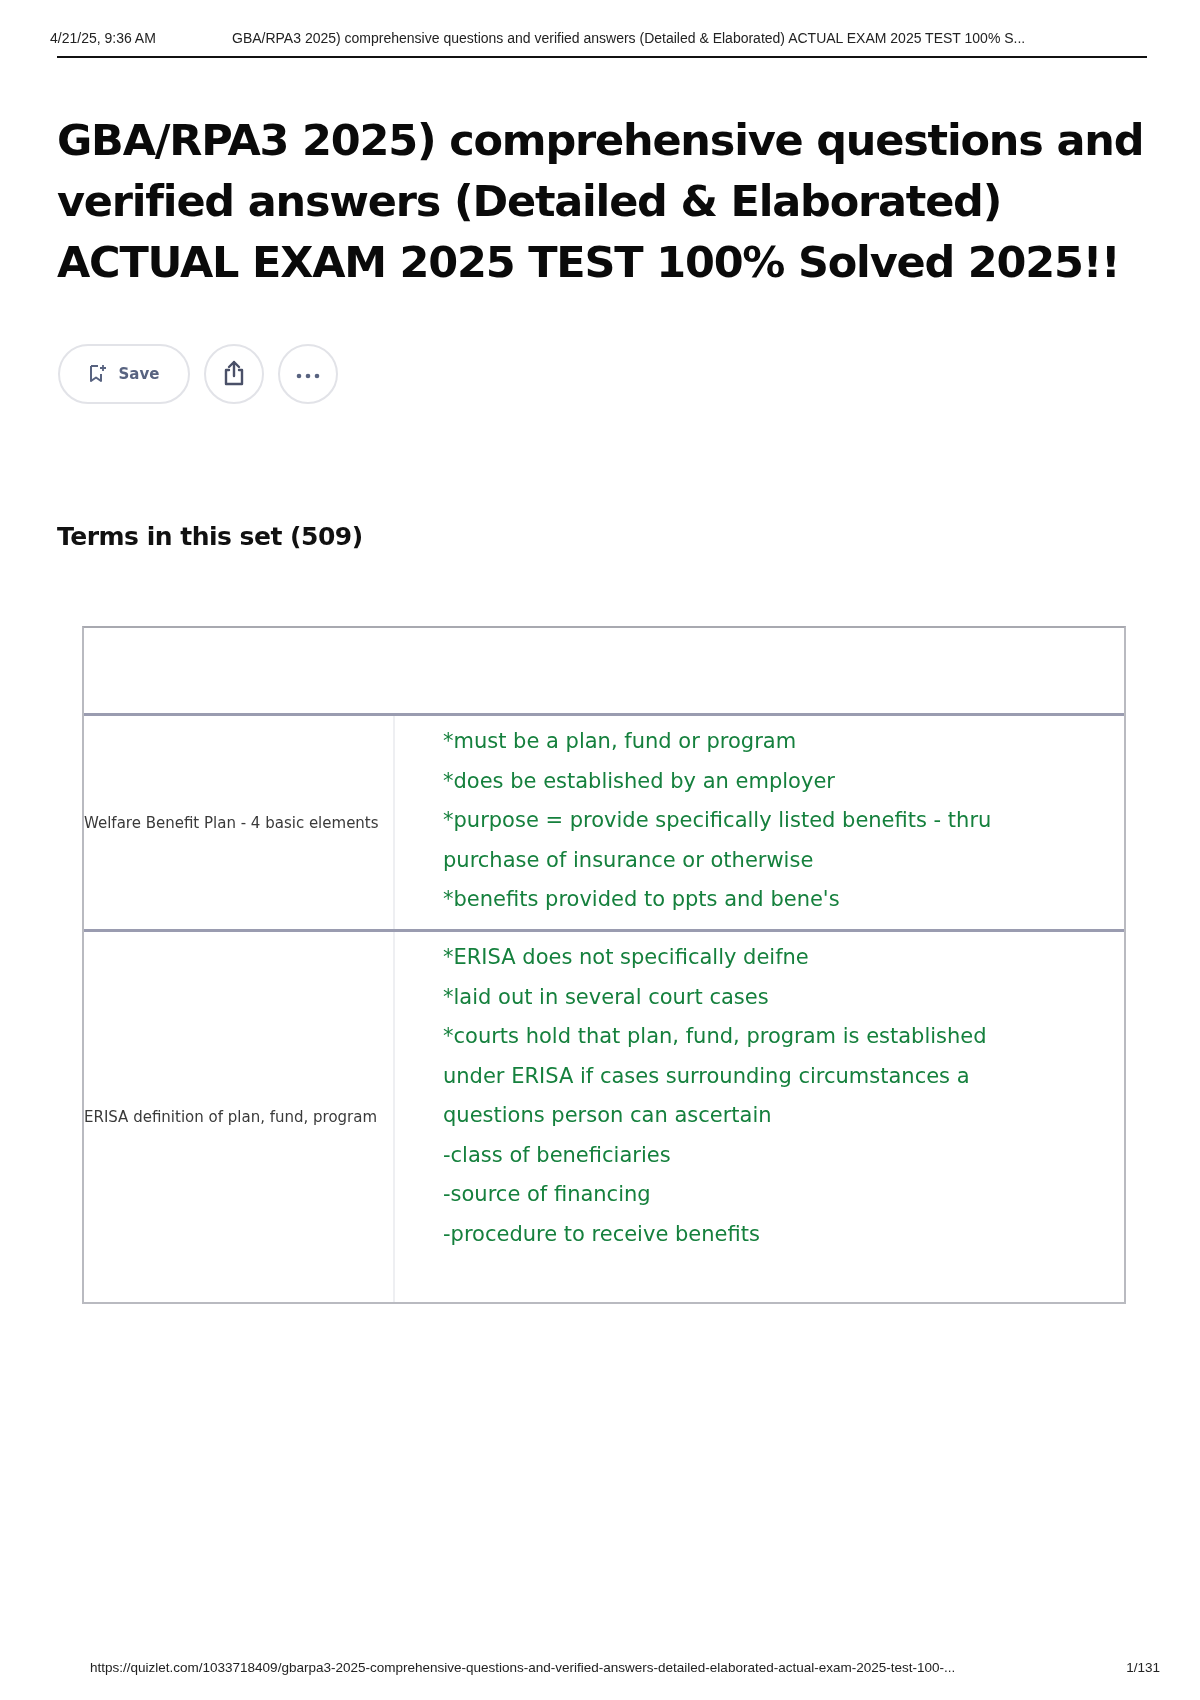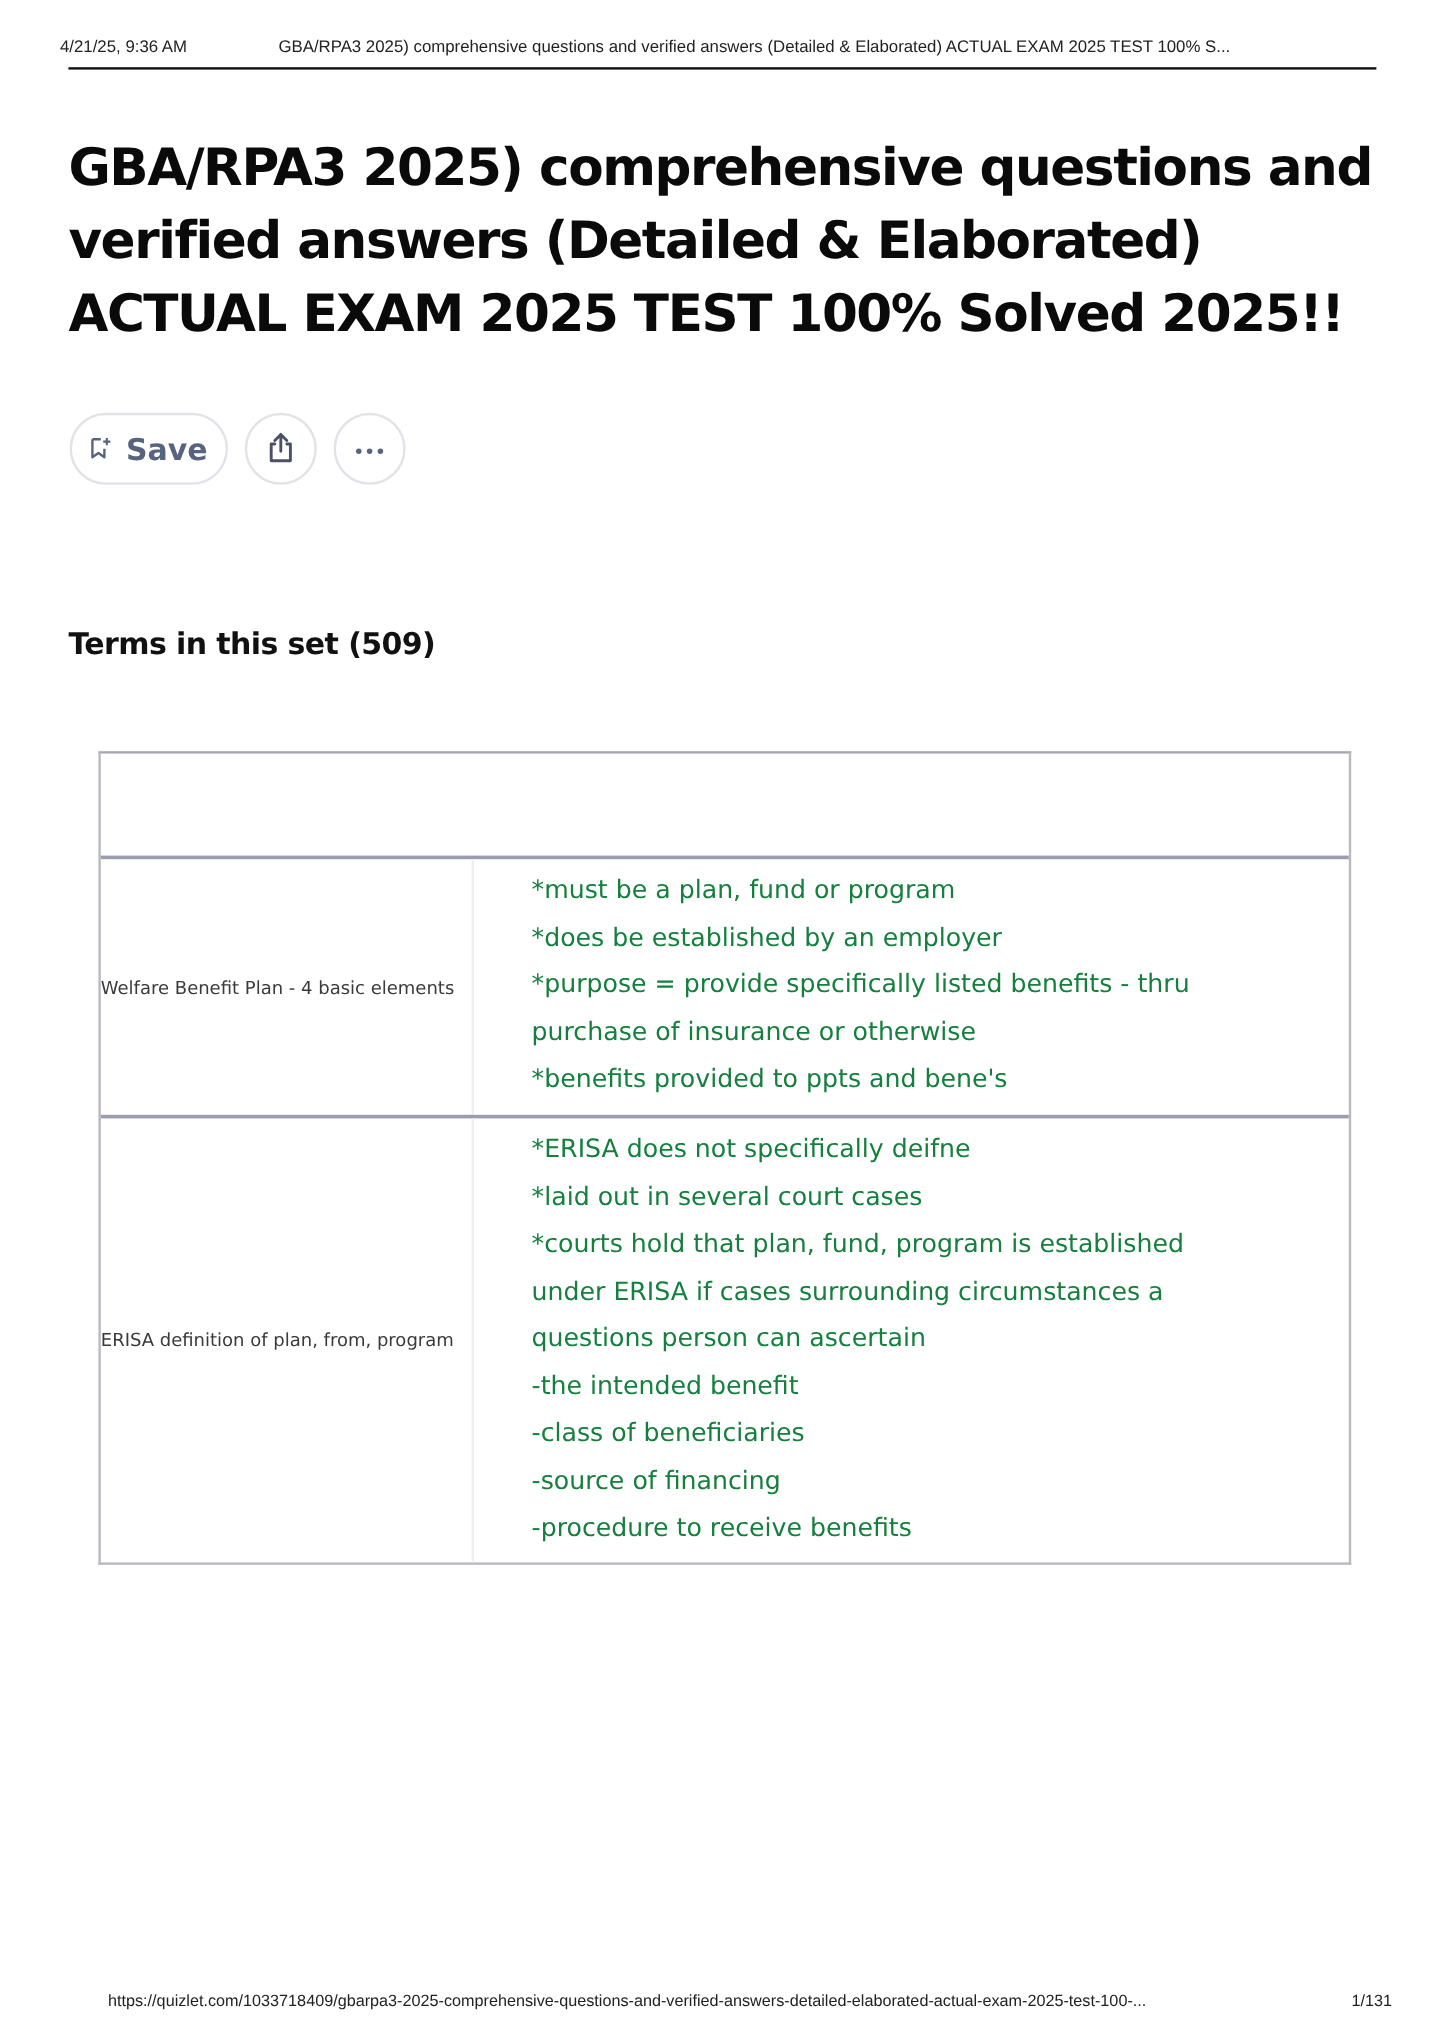--- a/index.html
+++ b/index.html
@@ -7,21 +7,21 @@
   .print-header { position: absolute; left: 50px; top: 30px; width: 1100px; font-size: 14px; color: #222; font-family: "Liberation Sans", sans-serif; }
   .print-header .date { position: absolute; left: 0; top: 0; }
   .print-header .doc-title { position: absolute; left: 182px; top: 0; white-space: nowrap; }
   .rule { position: absolute; left: 57px; width: 1090px; height: 2px; background: #111; }
   .rule.top { top: 56px; }
   .main-title { position: absolute; left: 57px; top: 110px; width: 1100px; margin: 0; font-family: "DejaVu Sans", sans-serif; font-weight: bold; font-size: 43px; line-height: 61px; letter-spacing: -1.2px; color: #0a0a0a; }
   .actions { position: absolute; left: 58px; top: 344px; display: flex; gap: 14px; }
   .btn { box-sizing: border-box; height: 60px; border: 2px solid #e2e3e8; border-radius: 30px; background: #fff; display: flex; align-items: center; justify-content: center; color: #586380; }
   .btn.save { width: 132px; padding: 0 18px; gap: 12px; }
   .btn.circle { width: 60px; }
-  .btn .label { font-family: "DejaVu Sans", sans-serif; font-weight: bold; font-size: 25px; color: #586380; }
+  .btn .label { font-family: "DejaVu Sans", sans-serif; font-weight: bold; font-size: 15px; color: #586380; }
   .terms-heading { position: absolute; left: 57px; top: 522px; margin: 0; font-family: "DejaVu Sans", sans-serif; font-weight: bold; font-size: 25px; color: #111; letter-spacing: -0.5px; }
   .card-table { position: absolute; left: 82px; top: 626px; width: 1044px; box-sizing: border-box; border: 2px solid #b9bac0; border-top-color: #a8a9b0; background: #fff; }
   .card-table .blank-head { height: 85px; border-bottom: 3px solid #9a9cb0; }
   .row { display: flex; position: relative; }
   .row + .row { border-top: 3px solid #9a9cb0; }
   .row .term { width: 311px; box-sizing: border-box; display: flex; align-items: center; padding: 0 10px 0 0; font-family: "DejaVu Sans", sans-serif; font-size: 15px; line-height: 40px; color: #3a3a3a; border-right: 2px solid #eeeff2; }
   .row .def { flex: 1; box-sizing: border-box; padding: 6px 20px 10px 48px; font-family: "DejaVu Sans", sans-serif; font-size: 21px; line-height: 39.5px; color: #15803d; }
   .row.r1 { height: 213px; }
   .row.r2 { height: 370px; }
   .def .line { display: block; white-space: nowrap; }
@@ -79,28 +79,27 @@
     <div class="def">
       <span class="line">*must be a plan, fund or program</span>
       <span class="line">*does be established by an employer</span>
       <span class="line">*purpose = provide specifically listed benefits - thru</span>
       <span class="line">purchase of insurance or otherwise</span>
       <span class="line">*benefits provided to ppts and bene's</span>
     </div>
   </div>
 
   <div class="row r2">
-    <div class="term">ERISA definition of plan, from, program</div>
+    <div class="term">ERISA definition of plan, fund, program</div>
     <div class="def">
       <span class="line">*ERISA does not specifically deifne</span>
       <span class="line">*laid out in several court cases</span>
       <span class="line">*courts hold that plan, fund, program is established</span>
       <span class="line">under ERISA if cases surrounding circumstances a</span>
       <span class="line">questions person can ascertain</span>
-      <span class="line">-the intended benefit</span>
       <span class="line">-class of beneficiaries</span>
       <span class="line">-source of financing</span>
       <span class="line">-procedure to receive benefits</span>
     </div>
   </div>
 </div>
 
 <div class="print-footer">
   <span class="url">https://quizlet.com/1033718409/gbarpa3-2025-comprehensive-questions-and-verified-answers-detailed-elaborated-actual-exam-2025-test-100-...</span>
   <span class="page">1/131</span>

